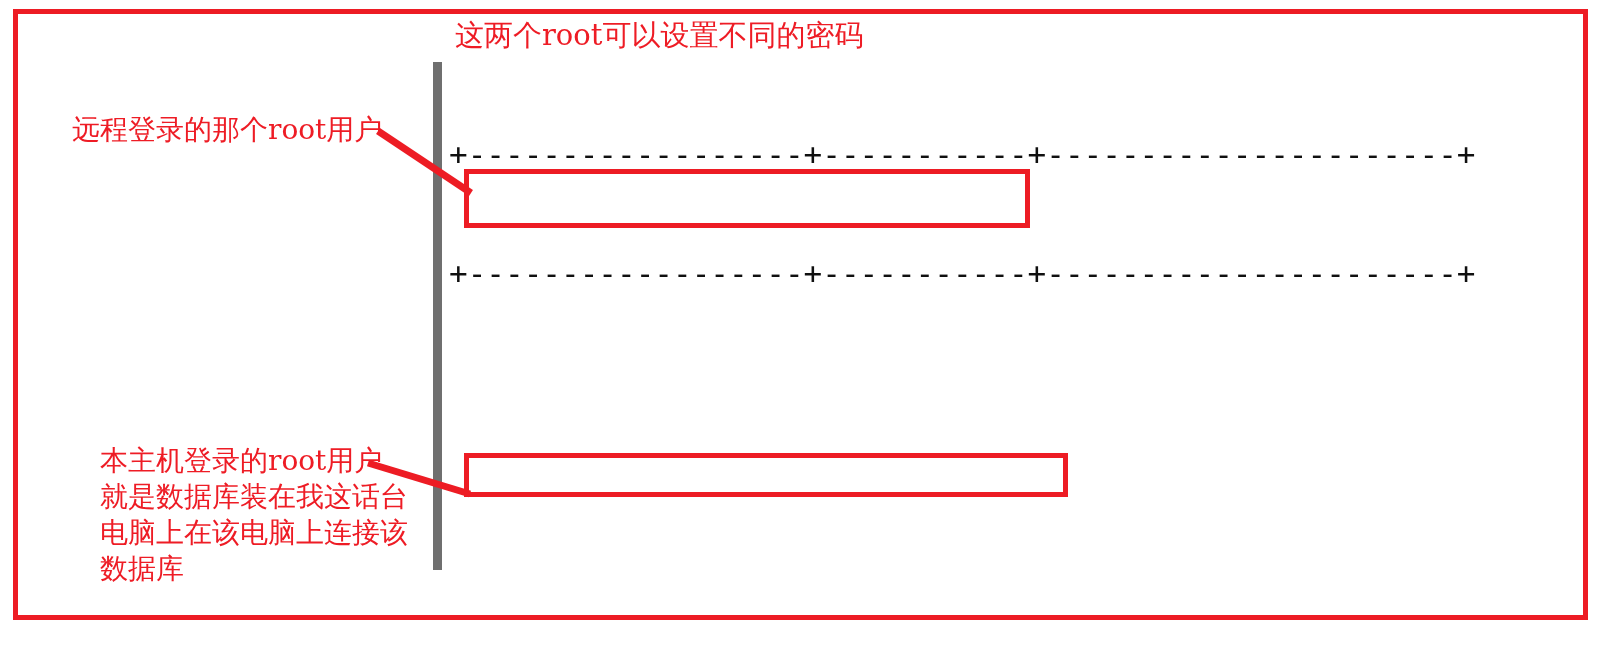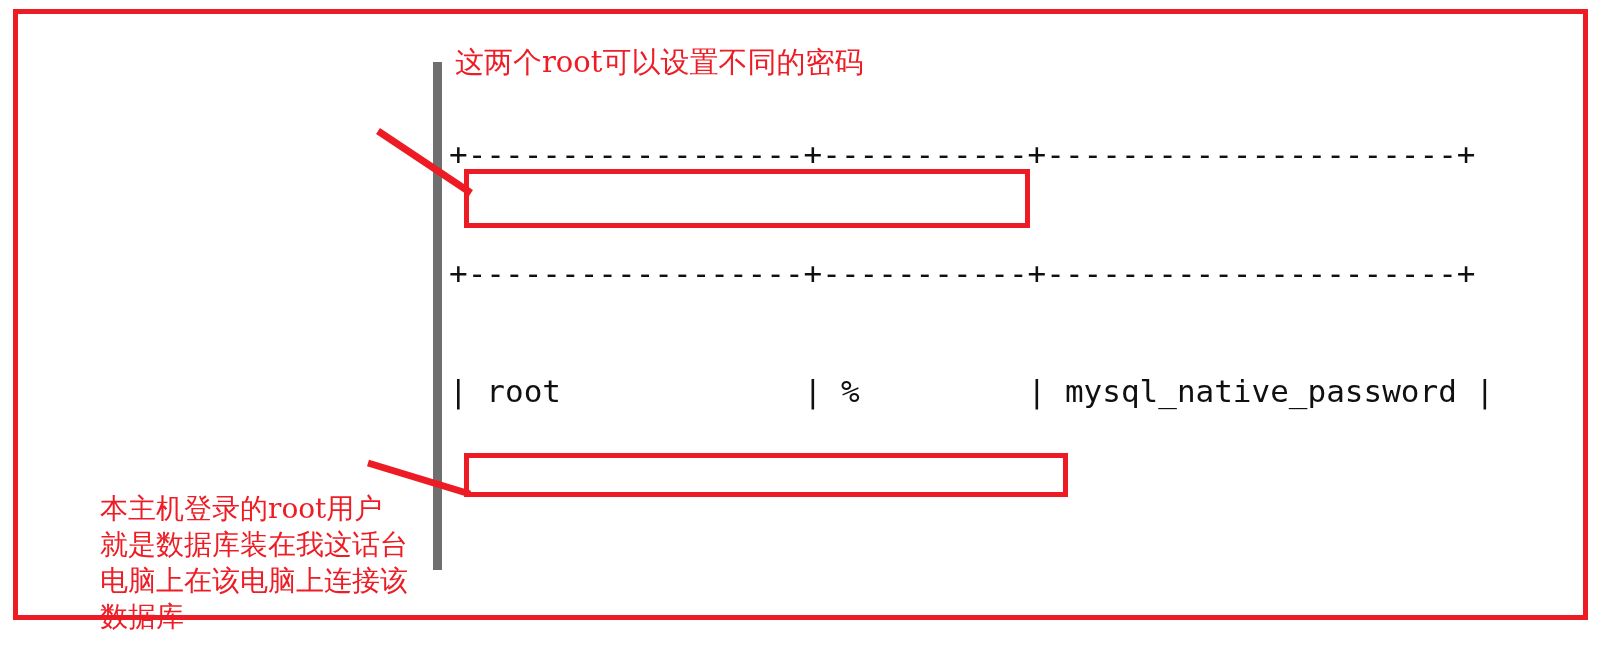--- a/index.html
+++ b/index.html
@@ -77,37 +77,36 @@
     height: 44px;
   }
 
   
   .annotation {
     position: absolute;
     color: #ee1c25;
     font-family: "DejaVu Serif", "Liberation Serif", serif;
     font-weight: 400;
     white-space: pre-line;
-    margin-top: 27px;
   }
   #annotation-top {
     left: 455px;
     top: 18px;
     font-size: 29px;
     line-height: 34px;
   }
   #annotation-remote {
     left: 72px;
     top: 113px;
     font-size: 28px;
     line-height: 34px;
   }
   #annotation-local {
     left: 100px;
-    top: 464px;
+    top: 443px;
     font-size: 28px;
     line-height: 36px;
   }
 
   
   #leaders {
     position: absolute;
     left: 0;
     top: 0;
     width: 1604px;
@@ -120,40 +119,40 @@
 
 <div id="canvas">
 
   <div id="outer-frame"></div>
 
   <div id="terminal-gutter"></div>
 
   <div id="ascii-table">
     <span class="tline">+------------------+-----------+----------------------+</span>
     <span class="tline">+------------------+-----------+----------------------+</span>
-    <span class="tline">| root             | %         | mysql_native_password |</span>
     
     
     
     
     
     
     
     
   </div>
 
   <div class="row-highlight" id="highlight-root-remote"></div>
   <div class="row-highlight" id="highlight-root-local"></div>
 
   <svg id="leaders" viewBox="0 0 1604 647" xmlns="http://www.w3.org/2000/svg">
     <line x1="378" y1="131" x2="471" y2="193" stroke="#ed1c24" stroke-width="7"></line>
     <line x1="368" y1="463" x2="470" y2="494" stroke="#ed1c24" stroke-width="7"></line>
   </svg>
 
   <div class="annotation" id="annotation-top">这两个root可以设置不同的密码</div>
 
+  <div class="annotation" id="annotation-remote">远程登录的那个root用户</div>
 
   <div class="annotation" id="annotation-local">本主机登录的root用户
 就是数据库装在我这话台
 电脑上在该电脑上连接该
 数据库</div>
 
 </div>
 
 </body></html>

